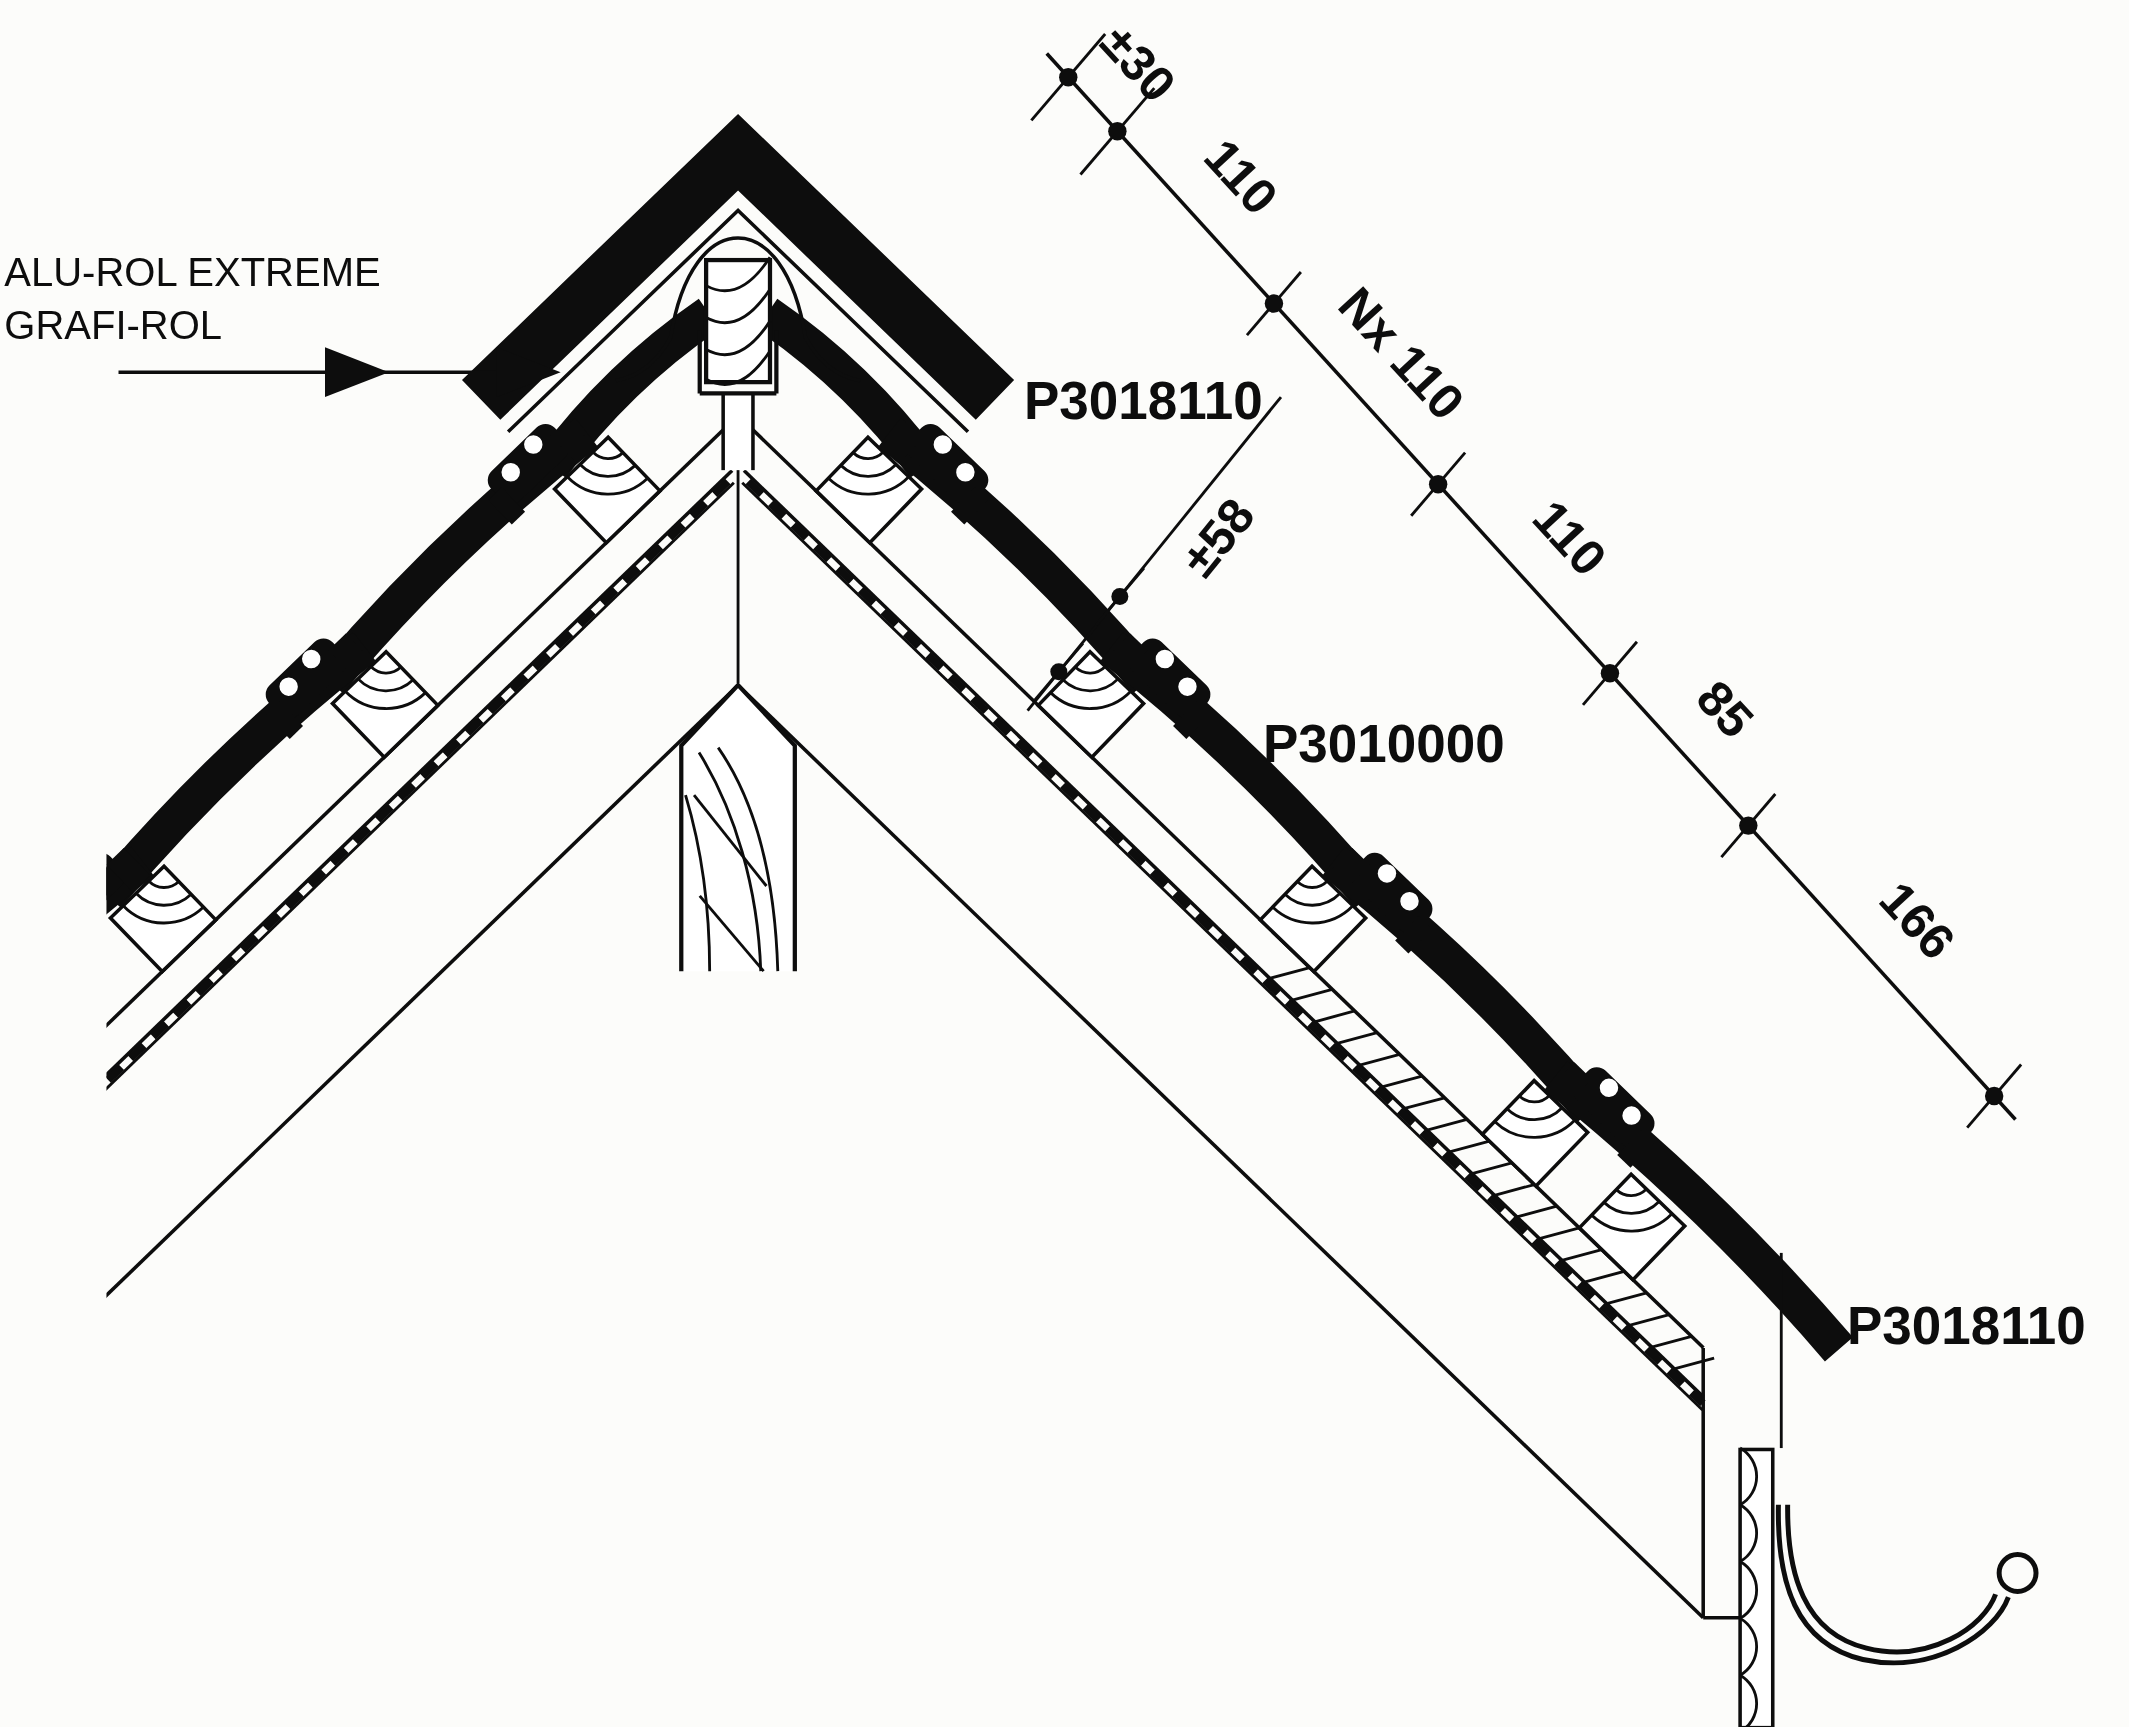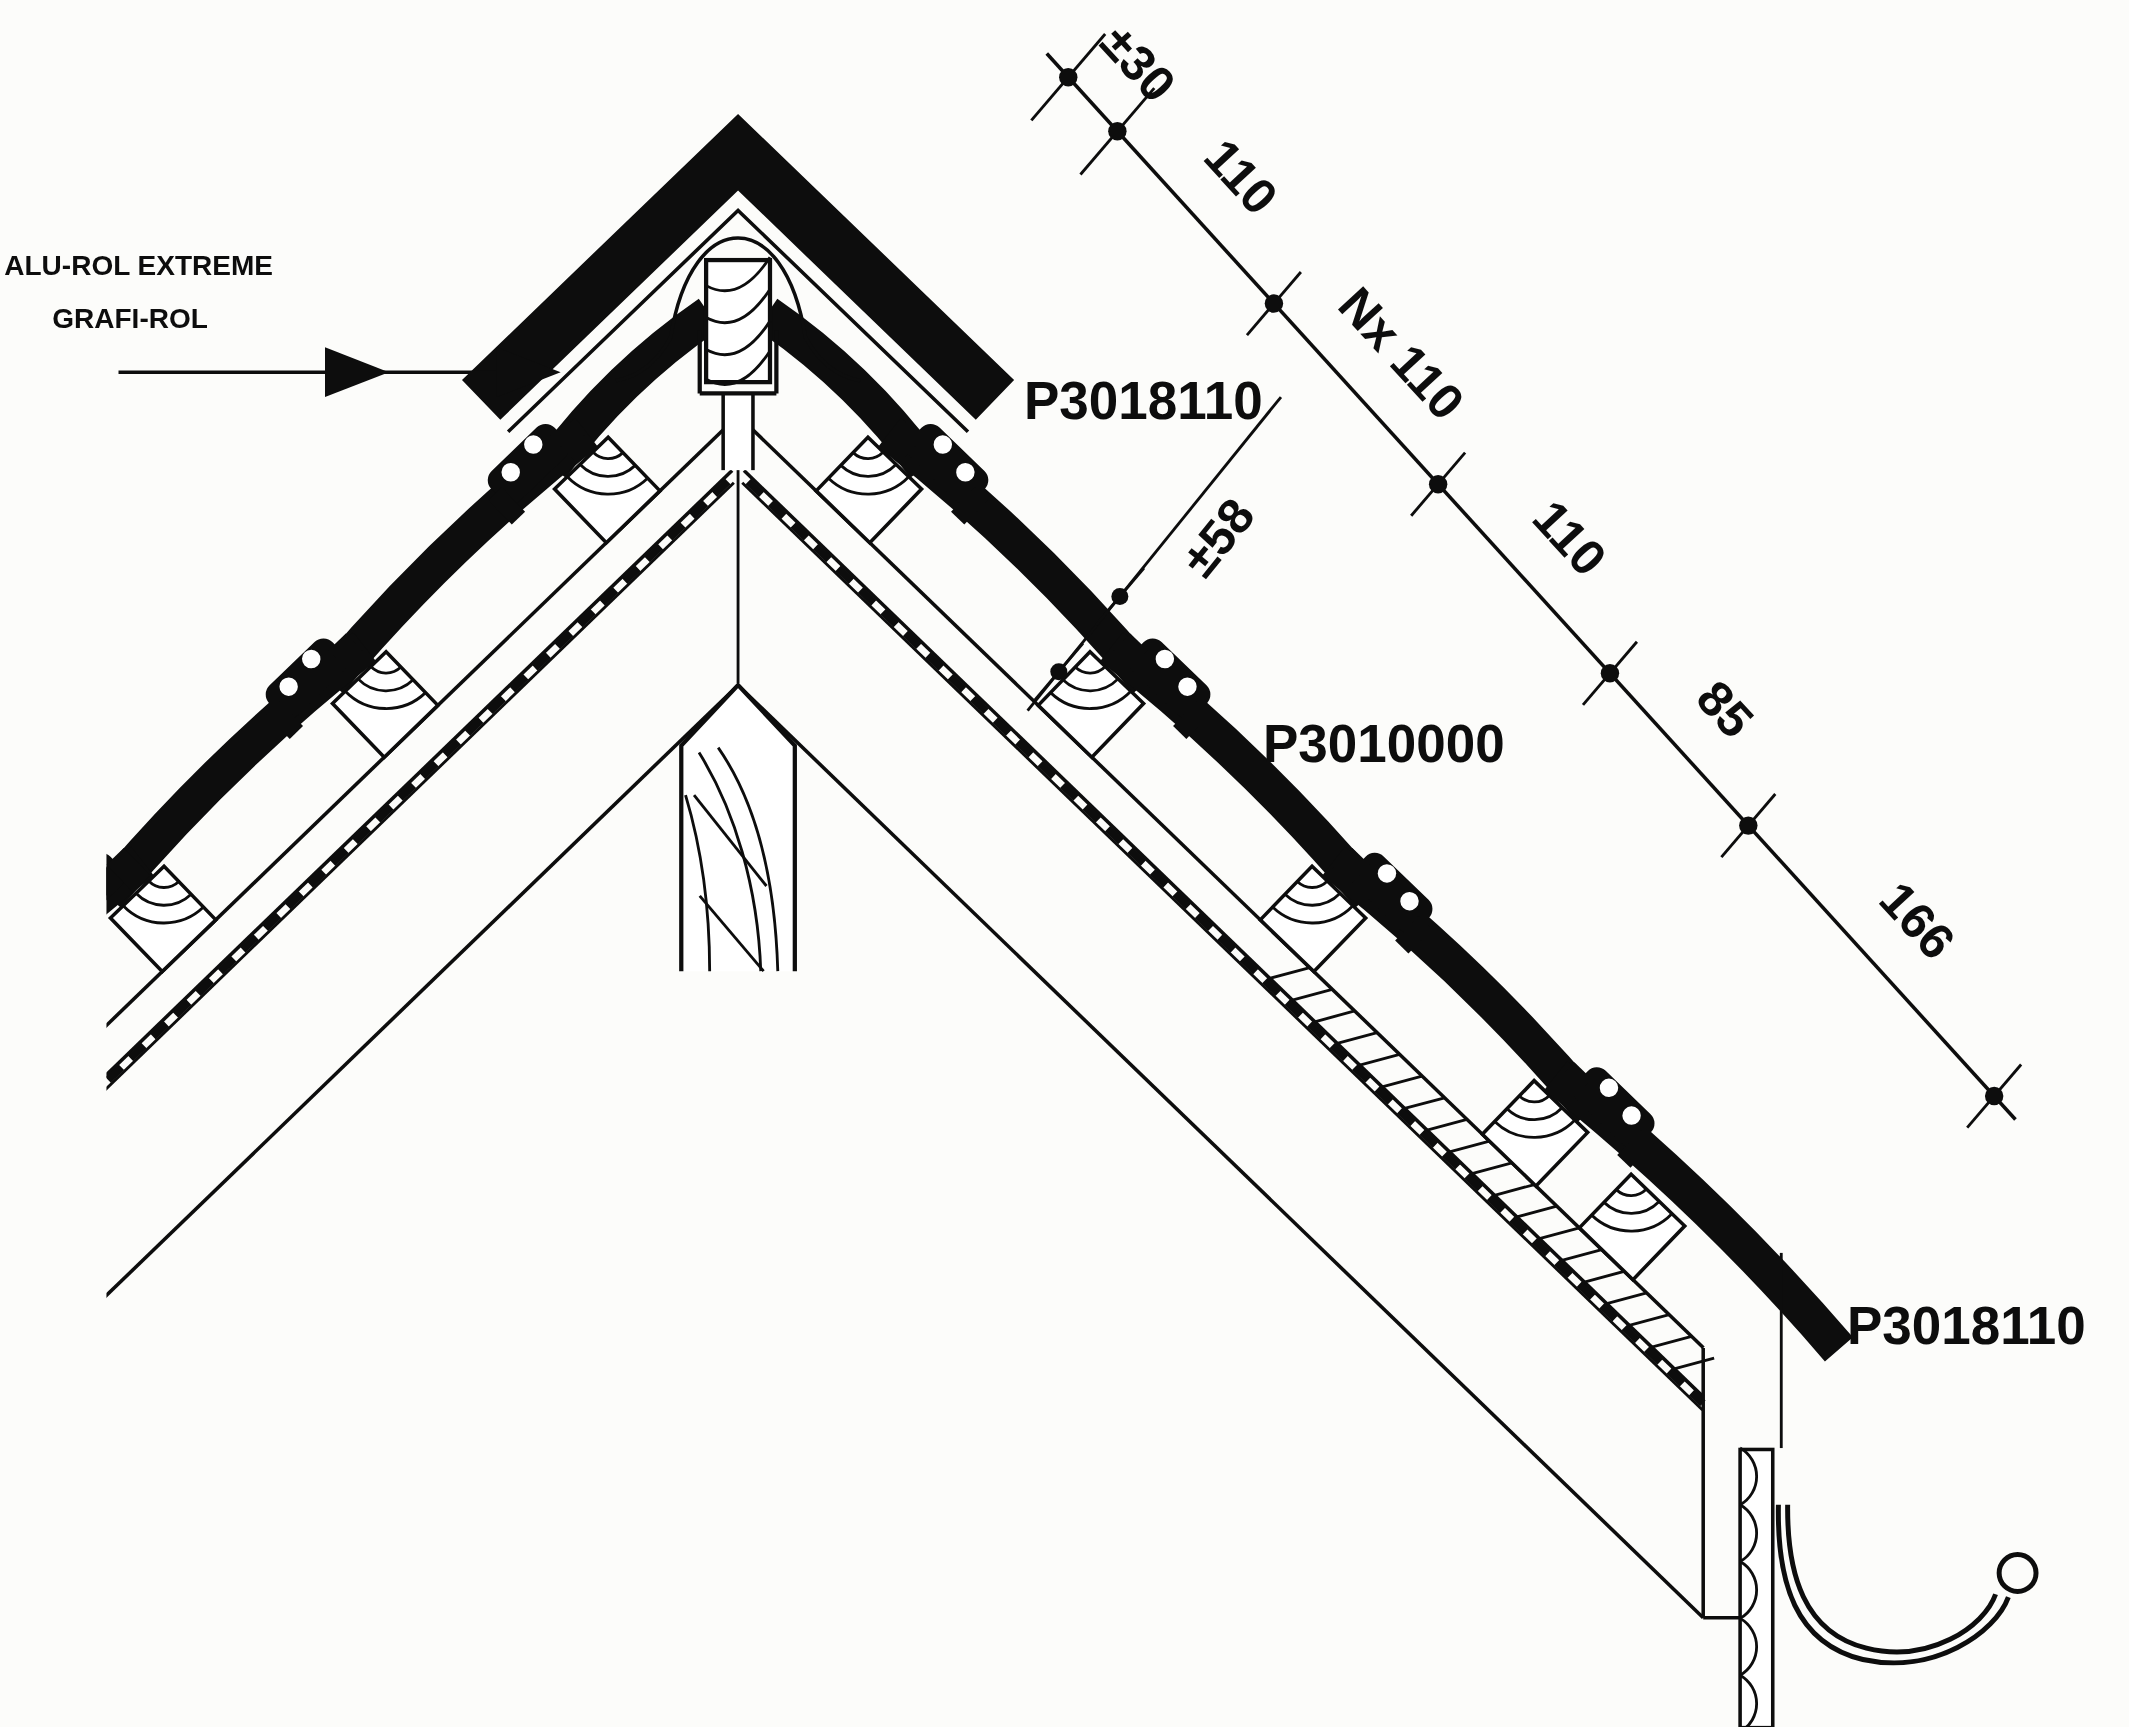--- a/index.html
+++ b/index.html
@@ -1,21 +1,21 @@
 <!DOCTYPE html>
 <html style="font-size:11.4px"><head>
 <meta charset="utf-8">
 <style>
   html,body{margin:0;padding:0;}
   body{width:2129px;height:1728px;background:#fcfcfa;font-family:"Liberation Sans",sans-serif;}
   .stage{position:relative;width:2129px;height:1728px;overflow:hidden;background:#fcfcfa;}
   .stage svg{position:absolute;left:0;top:0;}
   .lbl{position:absolute;color:#0d0d0d;font-family:"Liberation Sans",sans-serif;
        font-size:53px;font-weight:600;letter-spacing:0px;white-space:nowrap;}
-  .lbl.small{font-size:28px;font-weight:700;}
+  .lbl.small{font-size:40px;font-weight:400;}
   .dim{font-family:"Liberation Sans",sans-serif;font-size:70px;font-weight:600;
        text-anchor:middle;fill:#0d0d0d;}
 </style>
 </head>
 <body>
 
 <div class="stage">
 
   <svg width="2129" height="1728" viewBox="0 0 3000 2434">
     <defs>
@@ -243,18 +243,18 @@
       <text class="dim" transform="translate(1731,265) rotate(47.5)">110</text>
       <text class="dim" transform="translate(1957,514) rotate(47.5)">Nx 110</text>
       <text class="dim" transform="translate(2194,774) rotate(47.5)">110</text>
       <text class="dim" transform="translate(2413,1015) rotate(47.5)">85</text>
       <text class="dim" transform="translate(2684,1313) rotate(47.5)">166</text>
       <text class="dim" transform="translate(1735,772) rotate(-51)">±58</text>
     </g>
   </svg>
 
   <div class="lbl small" style="left:4.3px;top:250px;">ALU-ROL EXTREME</div>
-  <div class="lbl small" style="left:4.3px;top:303px;margin-left:48px;">GRAFI-ROL</div>
+  <div class="lbl small" style="left:4.3px;top:303px;">GRAFI-ROL</div>
   <div class="lbl" style="left:1024px;top:370px;">P3018110</div>
   <div class="lbl" style="left:1263px;top:713px;text-align:right;">P3010000</div>
   <div class="lbl" style="left:1847px;top:1295px;">P3018110</div>
 </div>
 
 
 </body></html>

